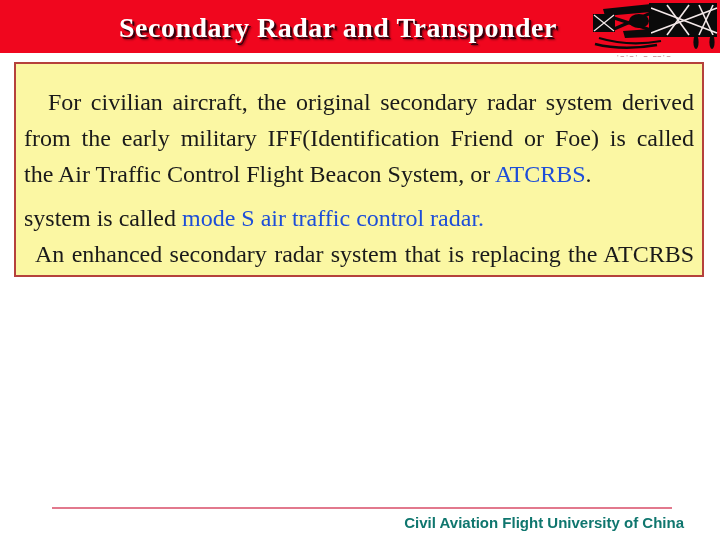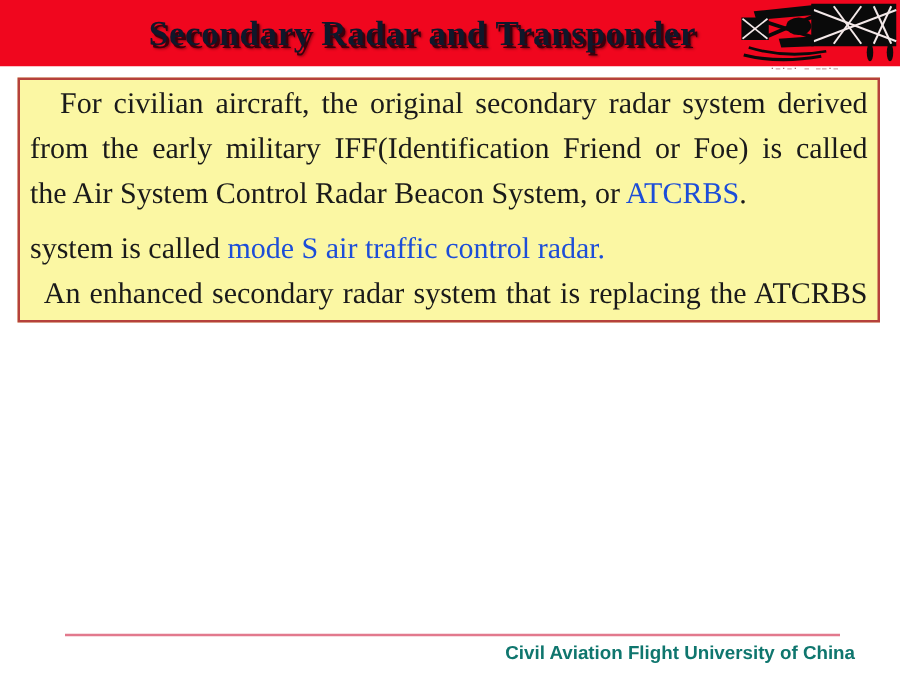--- a/index.html
+++ b/index.html
@@ -8,35 +8,35 @@
     font-family:"Liberation Serif", serif;overflow:hidden;
   }
   
   .header-bar{
     position:absolute;left:0;top:0;width:720px;height:53px;
     background:#F0061E;
   }
   .slide-title{
     position:absolute;left:0;top:8px;width:676px;height:40px;
     text-align:center;line-height:40px;
-    font-size:28px;font-weight:bold;color:#0f172a;
+    font-size:28px;font-weight:bold;color:#ffffff;
     text-shadow:2px 2px 0 #3a000c, 3px 3px 2px rgba(0,0,0,.45);
     letter-spacing:0.5px;
   }
   .plane{position:absolute;right:1px;top:0;width:126px;height:53px;}
   .logo-marks{
     position:absolute;left:616px;top:53px;width:80px;
     font-family:"DejaVu Sans Mono", monospace;
     font-size:6px;line-height:6px;letter-spacing:1px;color:#8B2332;
   }
   
   .content-box{
     position:absolute;left:14px;top:62px;width:690px;
     box-sizing:border-box;border:2px solid #B5413C;background:#FBF7A3;
-    padding:1px 8px 3px 8px;
+    padding:20px 8px 3px 8px;
   }
   .para{margin:0;}
   .para + .para{margin-top:8px;}
   .tline{
     font-size:24px;line-height:36px;color:#1a1a1a;
     text-align:left;
   }
   .tline.j{text-align:justify;text-align-last:justify;}
   .tline .red{color:#1d4ed8;}
   
@@ -90,21 +90,21 @@
     <ellipse cx="119" cy="42" rx="2.6" ry="7" fill="#0a0a0a"></ellipse>
   </svg>
 </div>
 <div class="logo-marks">·–·–· – ––·–</div>
 
 <div class="content-box">
   <div id="paragraphs">
       <div class="para">
         <div class="tline j" style="padding-left: 24px;"><span>For civilian aircraft, the original secondary radar system derived</span></div>
         <div class="tline j"><span>from the early military IFF(Identification Friend or Foe)  is called</span></div>
-        <div class="tline"><span>the Air System Control Radar Beacon System, or </span><span class="red">ATCRBS</span><span>.</span></div>
+        <div class="tline"><span>the Air Traffic Control Flight Beacon System, or </span><span class="red">ATCRBS</span><span>.</span></div>
       </div>
       <div class="para">
         <div class="tline"><span>system is called </span><span class="red">mode S air traffic control radar.</span></div>
         <div class="tline j" style="padding-left: 11px;"><span>An enhanced secondary radar system that is replacing the ATCRBS</span></div>
       </div>
     </div>
 </div>
 
 <div class="footer-line"></div>
 <div class="footer-text">Civil Aviation Flight University of China</div>

